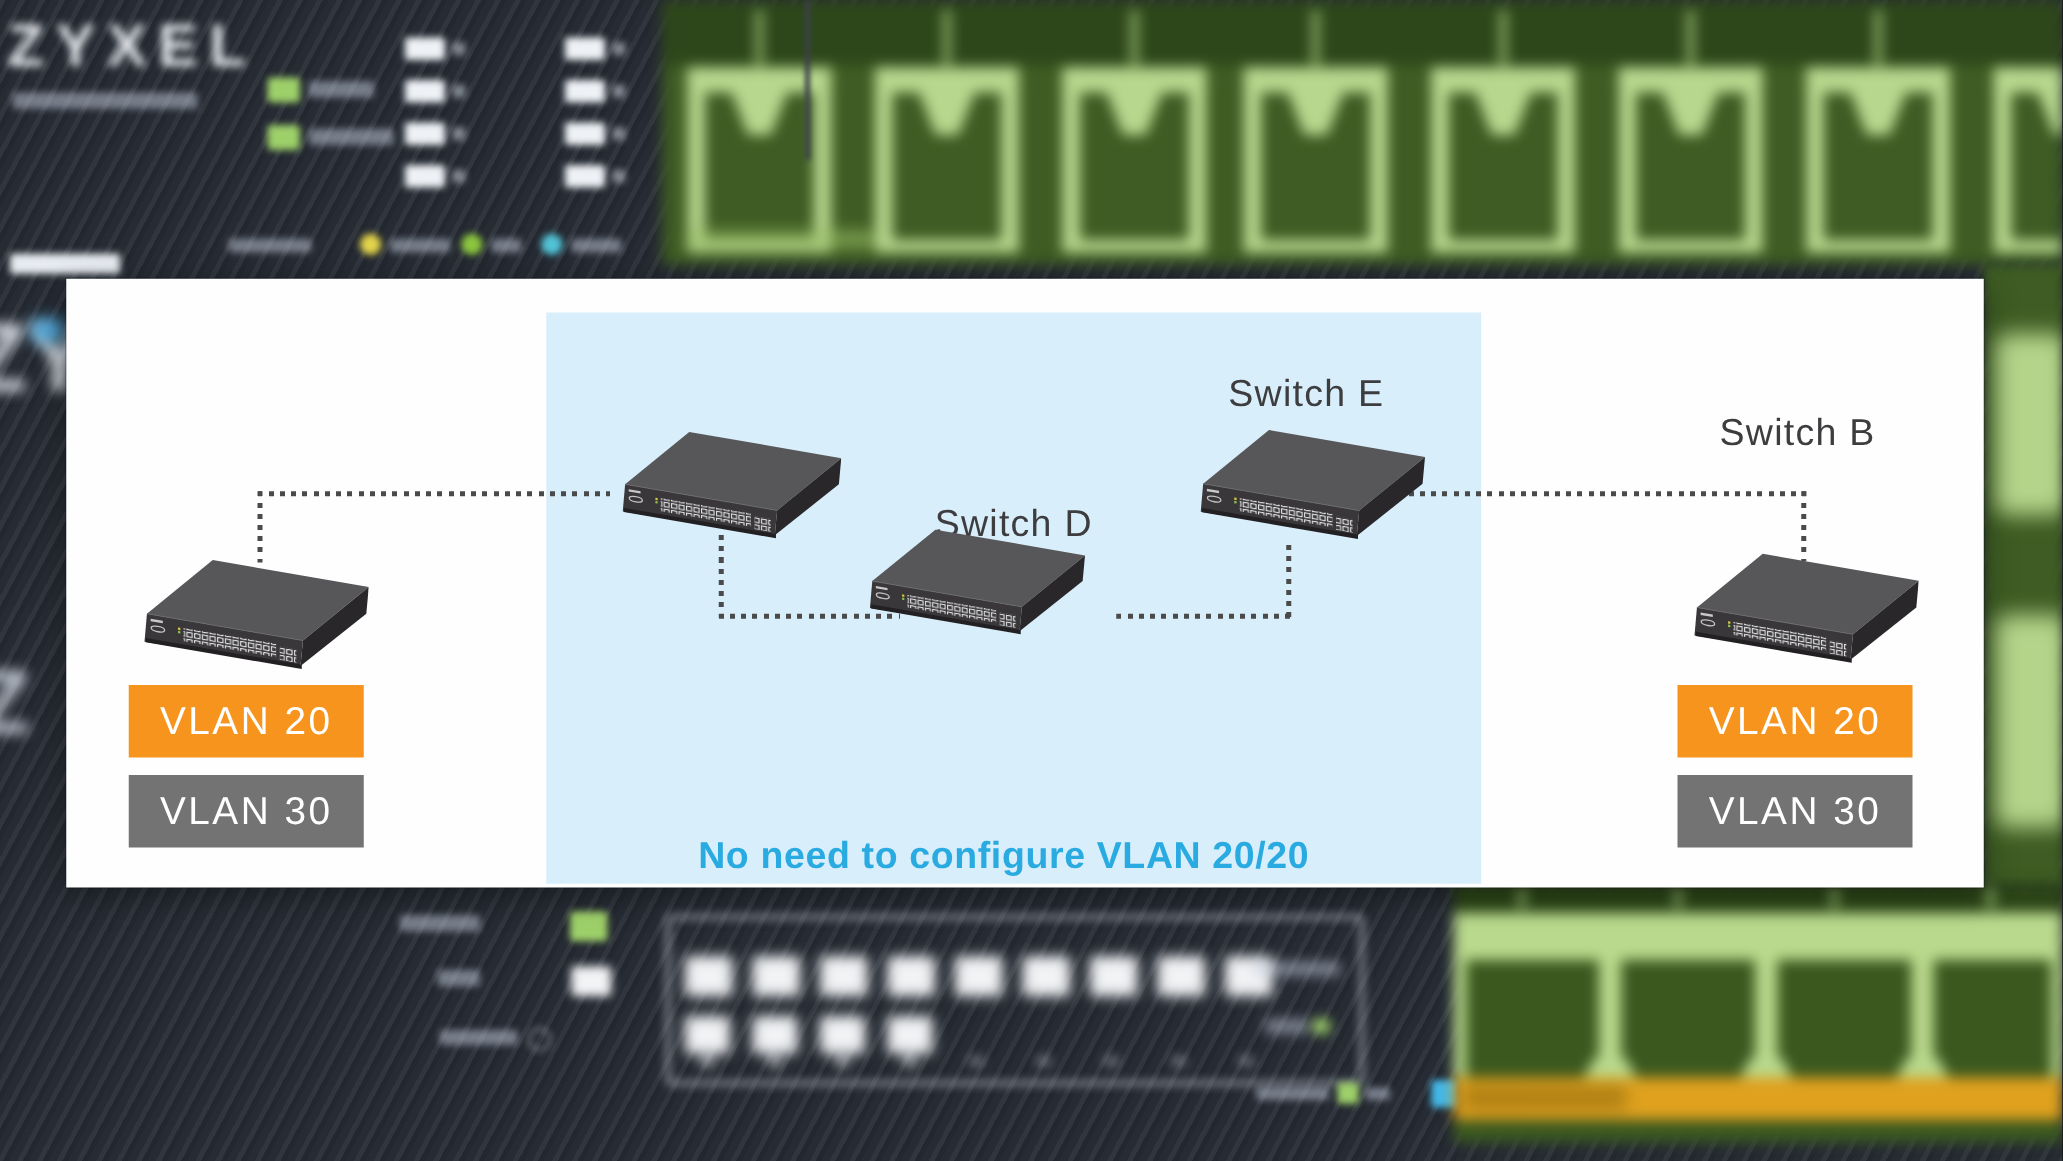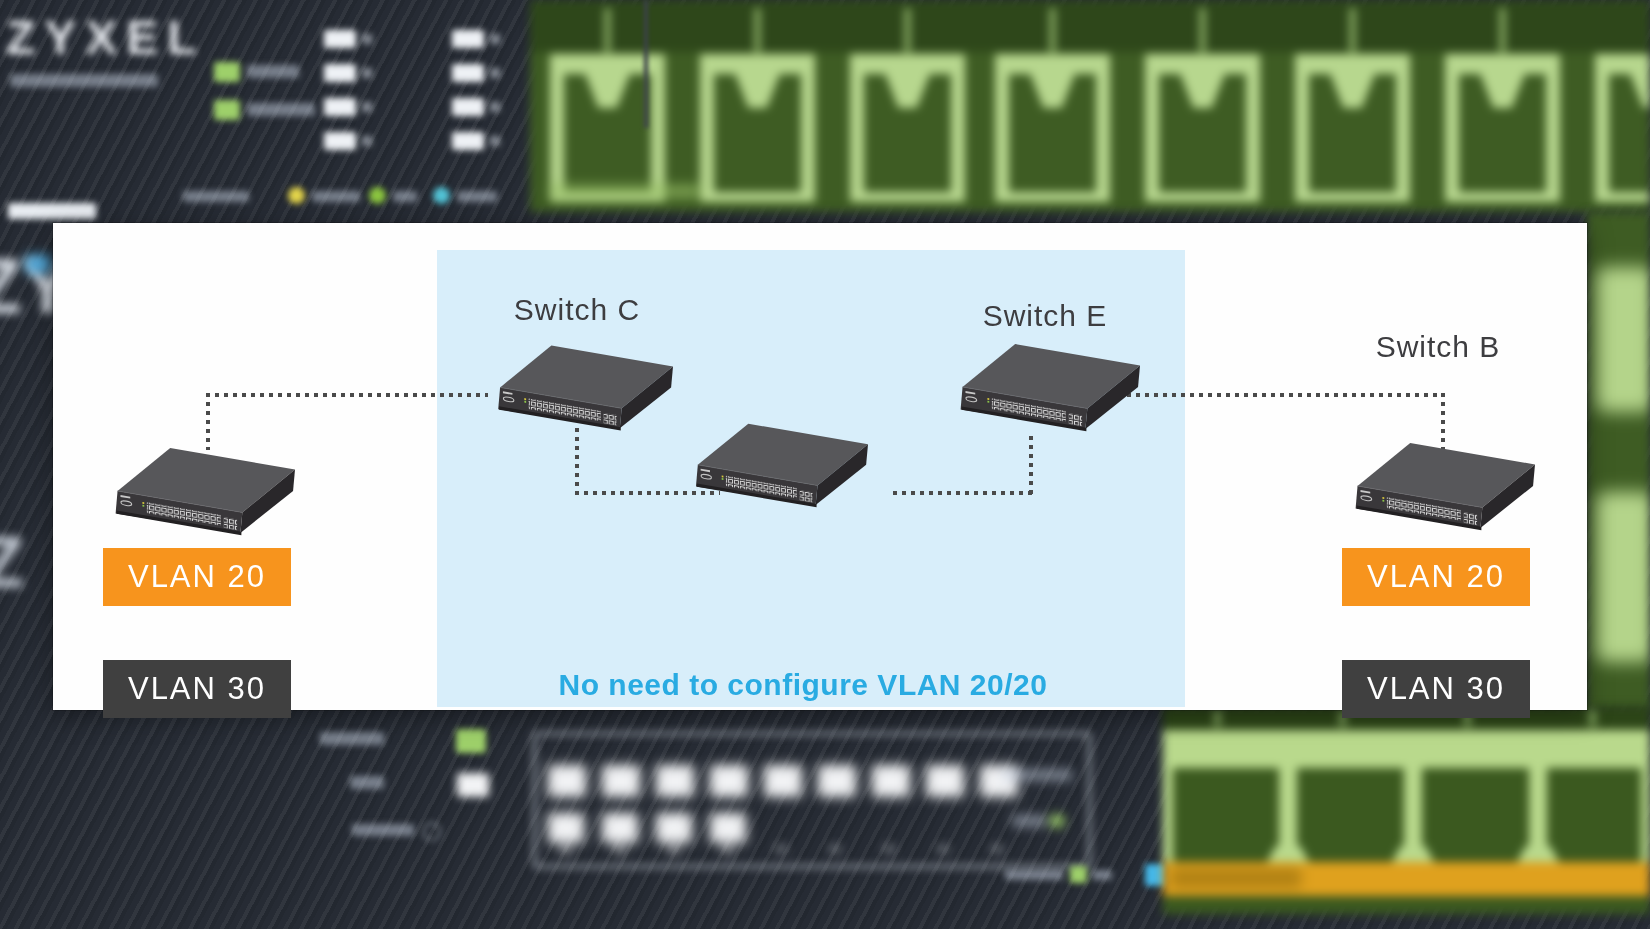--- a/index.html
+++ b/index.html
@@ -49,21 +49,21 @@
 
   
   .card{position:absolute;left:53px;top:223px;width:1534px;height:487px;background:#fefefe;
     box-shadow:0 0 0 1px rgba(0,0,0,0.18), 0 6px 24px rgba(0,0,0,0.35);}
   .hl{position:absolute;left:384px;top:27px;width:748px;height:457px;background:#D8EEFA;}
   .sw-label{position:absolute;width:240px;text-align:center;font-size:30px;color:#3d3d40;
     letter-spacing:1px;}
   .badge{position:absolute;width:188px;height:58px;color:#fff;font-size:31px;letter-spacing:2px;
     display:flex;align-items:center;justify-content:center;}
   .badge-orange{background:#F7941D;}
-  .badge-green{background:#404040;margin-top:40px;}
+  .badge-green{background:#737373;}
   .note{position:absolute;left:400px;top:445px;width:700px;text-align:center;
     font-size:30px;font-weight:bold;color:#29ABE2;letter-spacing:0.5px;}
   .dot-h{position:absolute;height:4px;
     background-image:repeating-linear-gradient(90deg,#4a4a4a 0 4px,transparent 4px 9px);}
   .dot-v{position:absolute;width:4px;
     background-image:repeating-linear-gradient(180deg,#4a4a4a 0 4px,transparent 4px 9px);}
   .switch-img{position:absolute;}
 </style>
 </head>
 <body>
@@ -249,21 +249,21 @@
 
     <div class="dot-v" style="left:153px;top:170px;height:57px;"></div>
     <div class="dot-h" style="left:153px;top:170px;width:282px;"></div>
     <div class="dot-v" style="left:522px;top:205px;height:66px;"></div>
     <div class="dot-h" style="left:522px;top:268px;width:145px;"></div>
     <div class="dot-h" style="left:840px;top:268px;width:140px;"></div>
     <div class="dot-v" style="left:976px;top:213px;height:58px;"></div>
     <div class="dot-h" style="left:1074px;top:170px;width:318px;"></div>
     <div class="dot-v" style="left:1388px;top:170px;height:56px;"></div>
 
-    <div class="sw-label" style="left:404px;top:70px;">Switch C</div>
+    <div class="sw-label" style="left:638px;top:180px;">Switch D</div>
     <div class="sw-label" style="left:872px;top:76px;">Switch E</div>
     <div class="sw-label" style="left:1265px;top:107px;">Switch B</div>
 
     <svg class="switch-img" style="left:47px;top:217px;" width="195" height="98" viewBox="0 0 200 100">
         <use href="#swdev"></use>
       </svg>
     <svg class="switch-img" style="left:430px;top:115px;" width="190" height="95" viewBox="0 0 200 100">
         <use href="#swdev"></use>
       </svg>
     <svg class="switch-img" style="left:628px;top:193px;" width="187" height="94" viewBox="0 0 200 100">

